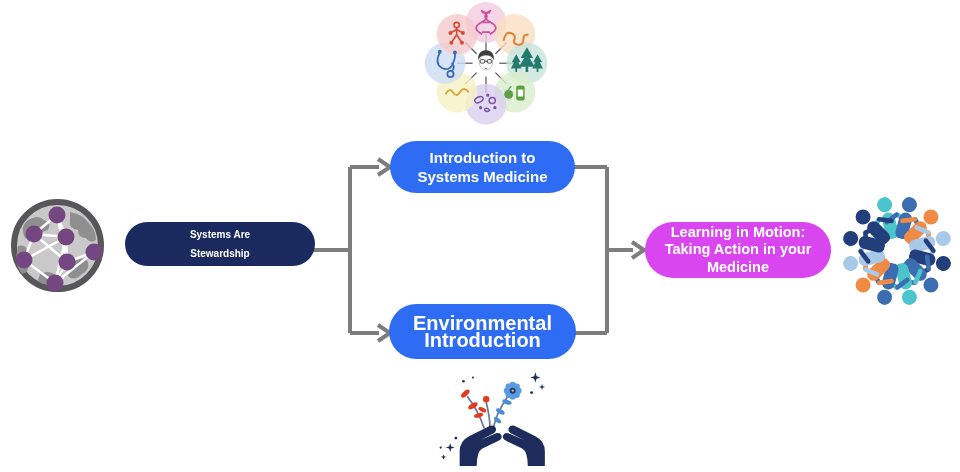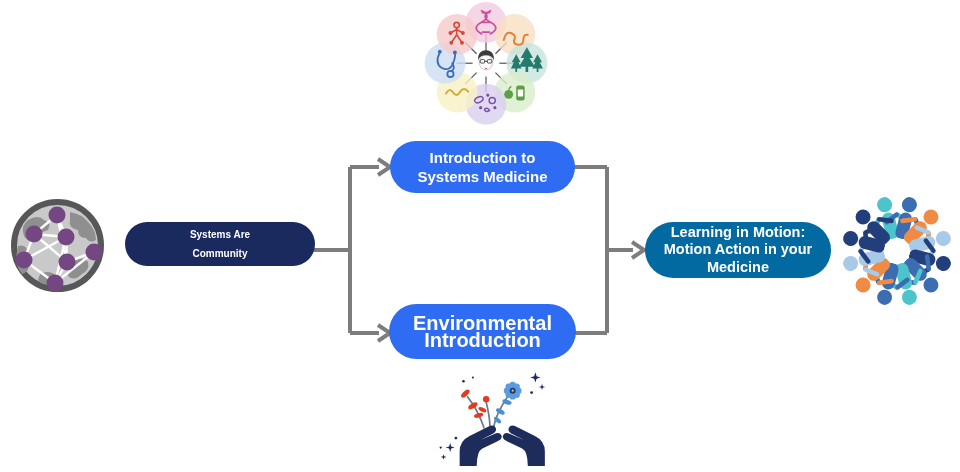--- a/index.html
+++ b/index.html
@@ -11,21 +11,21 @@
     position:absolute;display:flex;align-items:center;justify-content:center;
     text-align:center;color:#ffffff;font-weight:700;border-radius:999px;z-index:3;
   }
   .pill span{display:block;width:100%;}
   .icon{position:absolute;z-index:2;}
   svg{display:block;}
   #connectors{position:absolute;left:0;top:0;z-index:1;}
   #node-start{left:125px;top:222px;width:190px;height:44px;background:#1A2A5E;font-size:10px;line-height:19px;}
   #node-medicine{left:390px;top:141px;width:185px;height:52px;background:#2E6CF3;font-size:15px;line-height:19px;justify-content:center;}
   #node-environment{left:389px;top:304px;width:187px;height:55px;background:#2E6CF3;font-size:20px;line-height:17px;}
-  #node-action{left:645px;top:222px;width:186px;height:56px;background:#0369a1;font-size:14.5px;line-height:17.5px;}
+  #node-action{left:645px;top:222px;width:186px;height:56px;background:#d946ef;font-size:14.5px;line-height:17.5px;}
 </style>
 </head>
 <body>
 
 <div id="stage">
 
   <svg id="connectors" width="960" height="472" viewBox="0 0 960 472">
     <g stroke="#7D7D7D" stroke-width="4" fill="none">
       <path d="M305,250 H350"></path>
       <path d="M350,167 V333"></path>
@@ -294,39 +294,39 @@
             <rect x="67.7" y="24" width="4.6" height="17" rx="2.3" transform="rotate(-38 70 25)"></rect>
           </g>
       </g>
       <circle cx="61" cy="61" r="13" fill="#FFFFFF"></circle>
     </svg>
   </div>
 
   <div id="node-start" class="pill">
     <div>
       <span>Systems Are</span>
-      <span>Community</span>
+      <span>Stewardship</span>
     </div>
   </div>
 
   <div id="node-medicine" class="pill">
     <div>
       <span>Introduction to</span>
       <span>Systems Medicine</span>
     </div>
   </div>
 
   <div id="node-environment" class="pill">
     <div>
       <span>Environmental</span>
       <span>Introduction</span>
     </div>
   </div>
 
   <div id="node-action" class="pill">
     <div>
       <span>Learning in Motion:</span>
-      <span>Motion Action in your</span>
+      <span>Taking Action in your</span>
       <span>Medicine</span>
     </div>
   </div>
 
 </div>
 
 </body></html>

